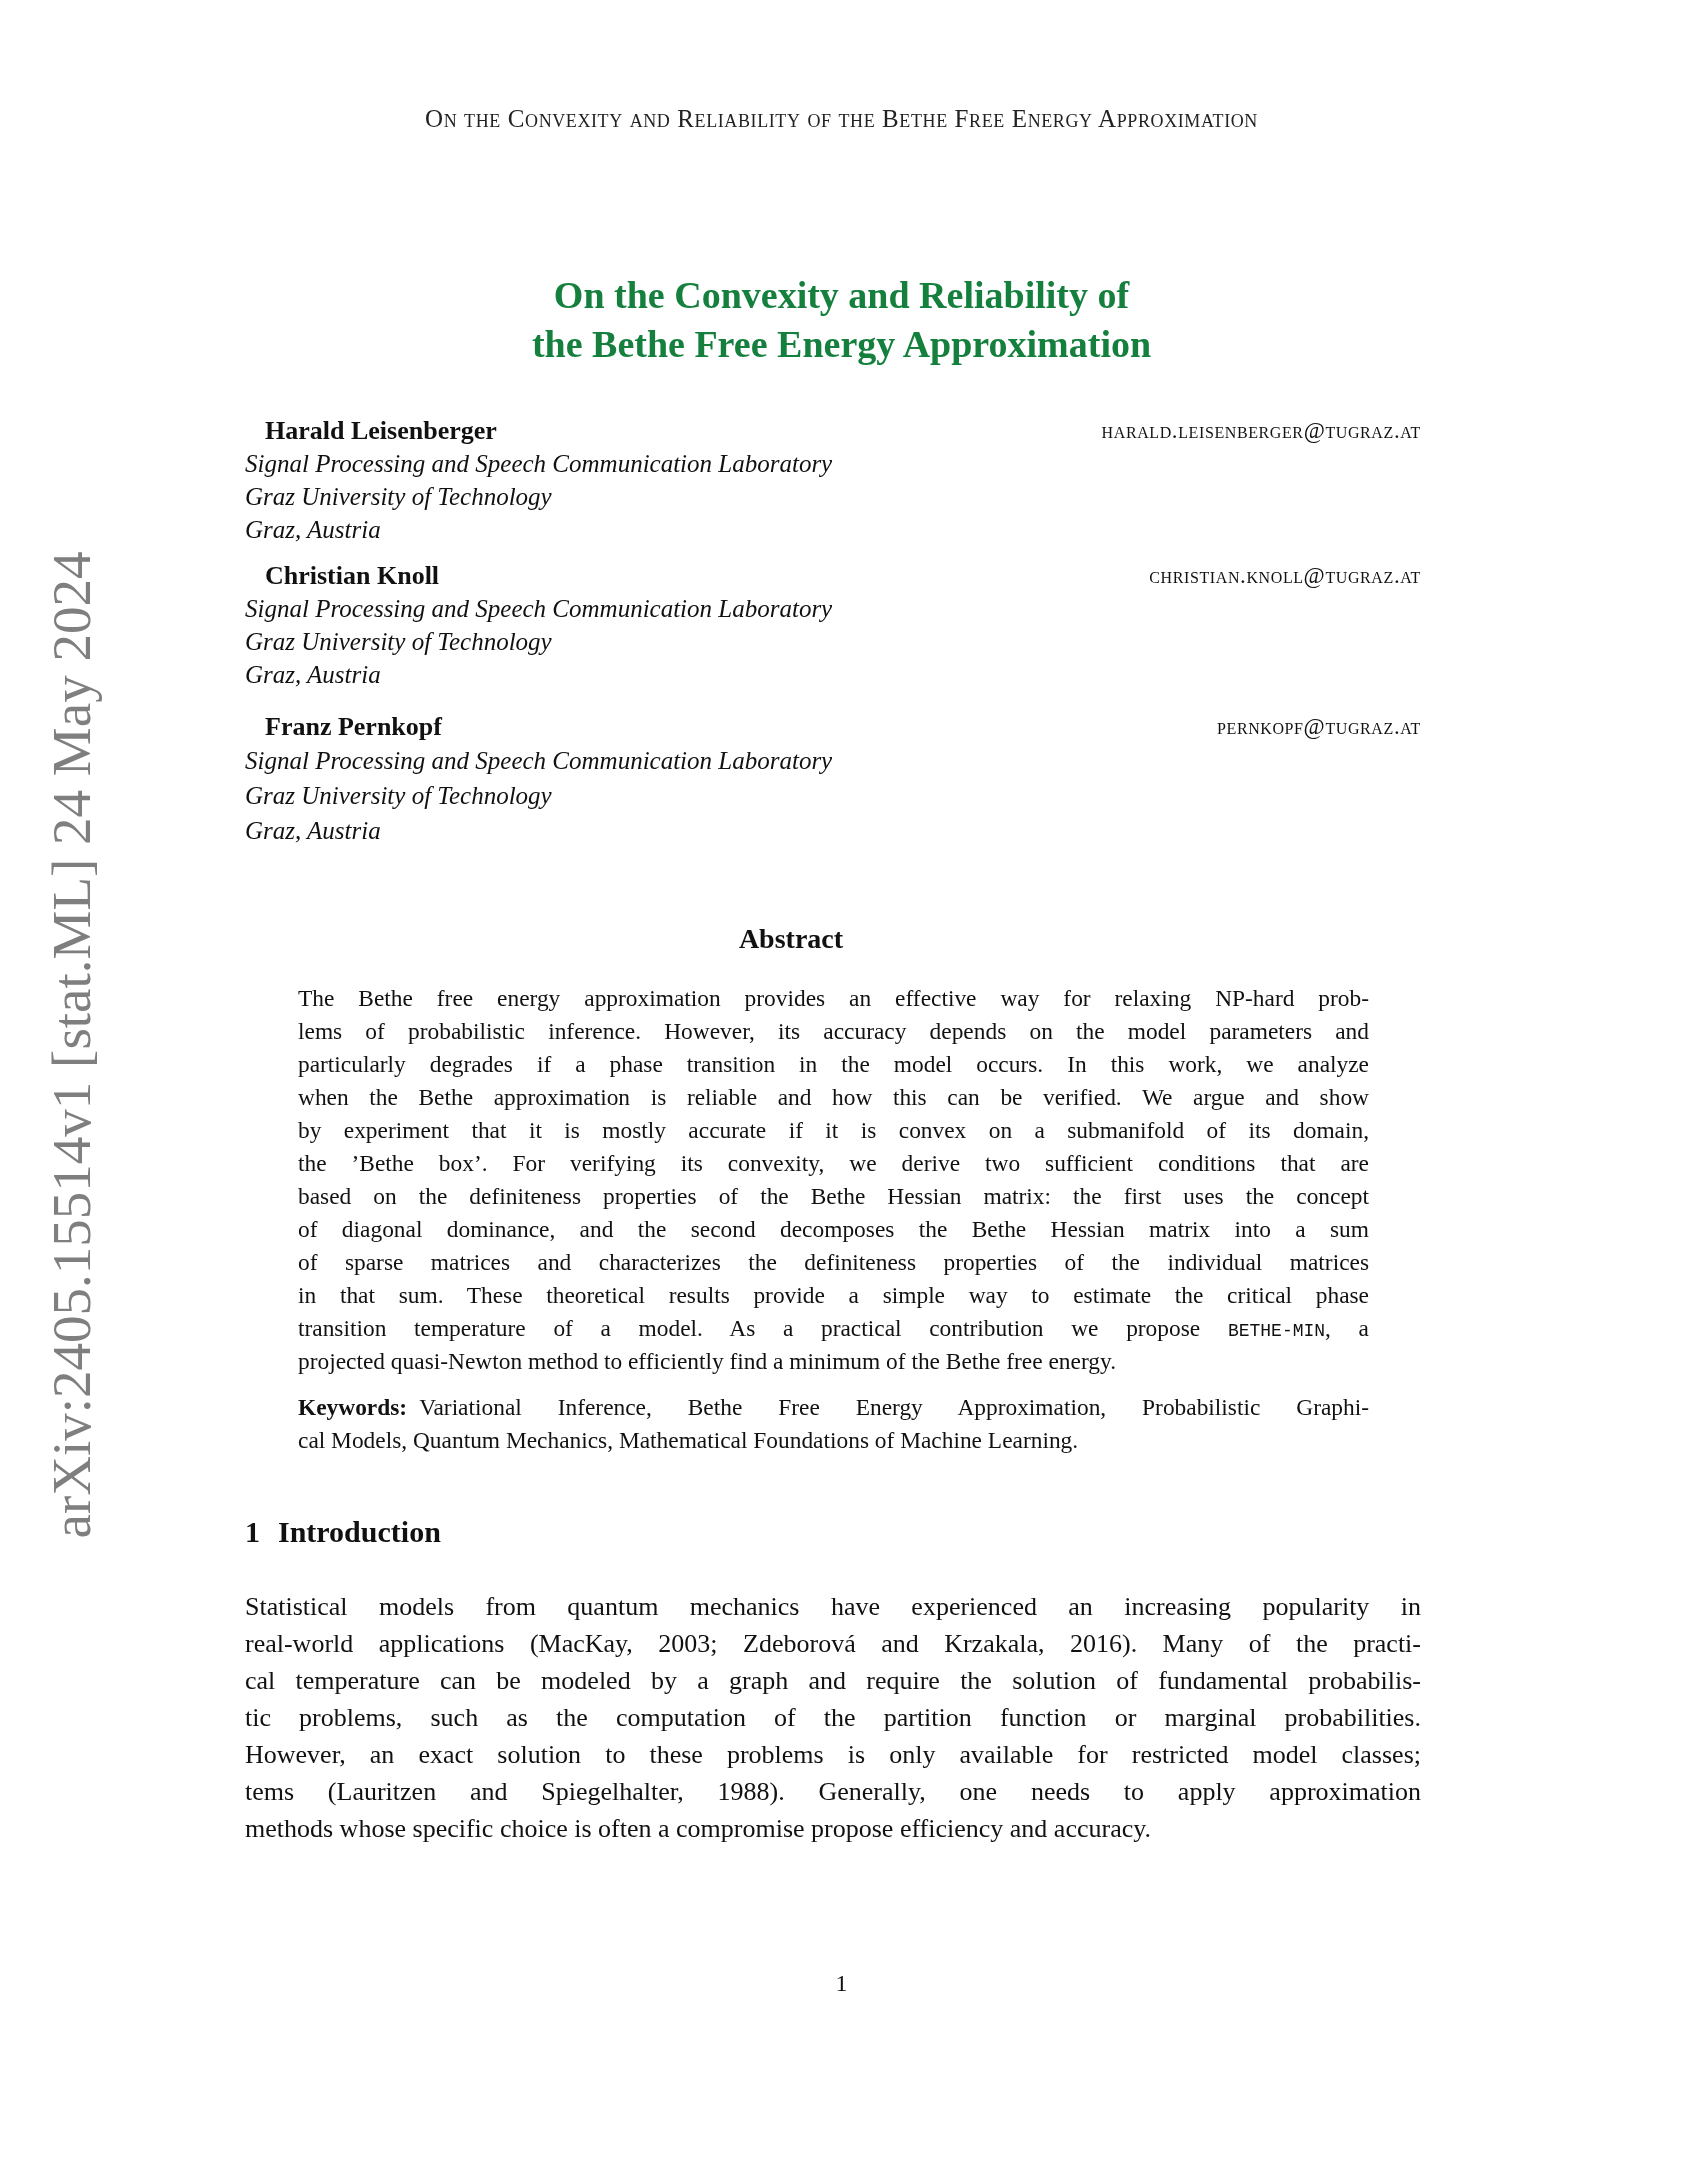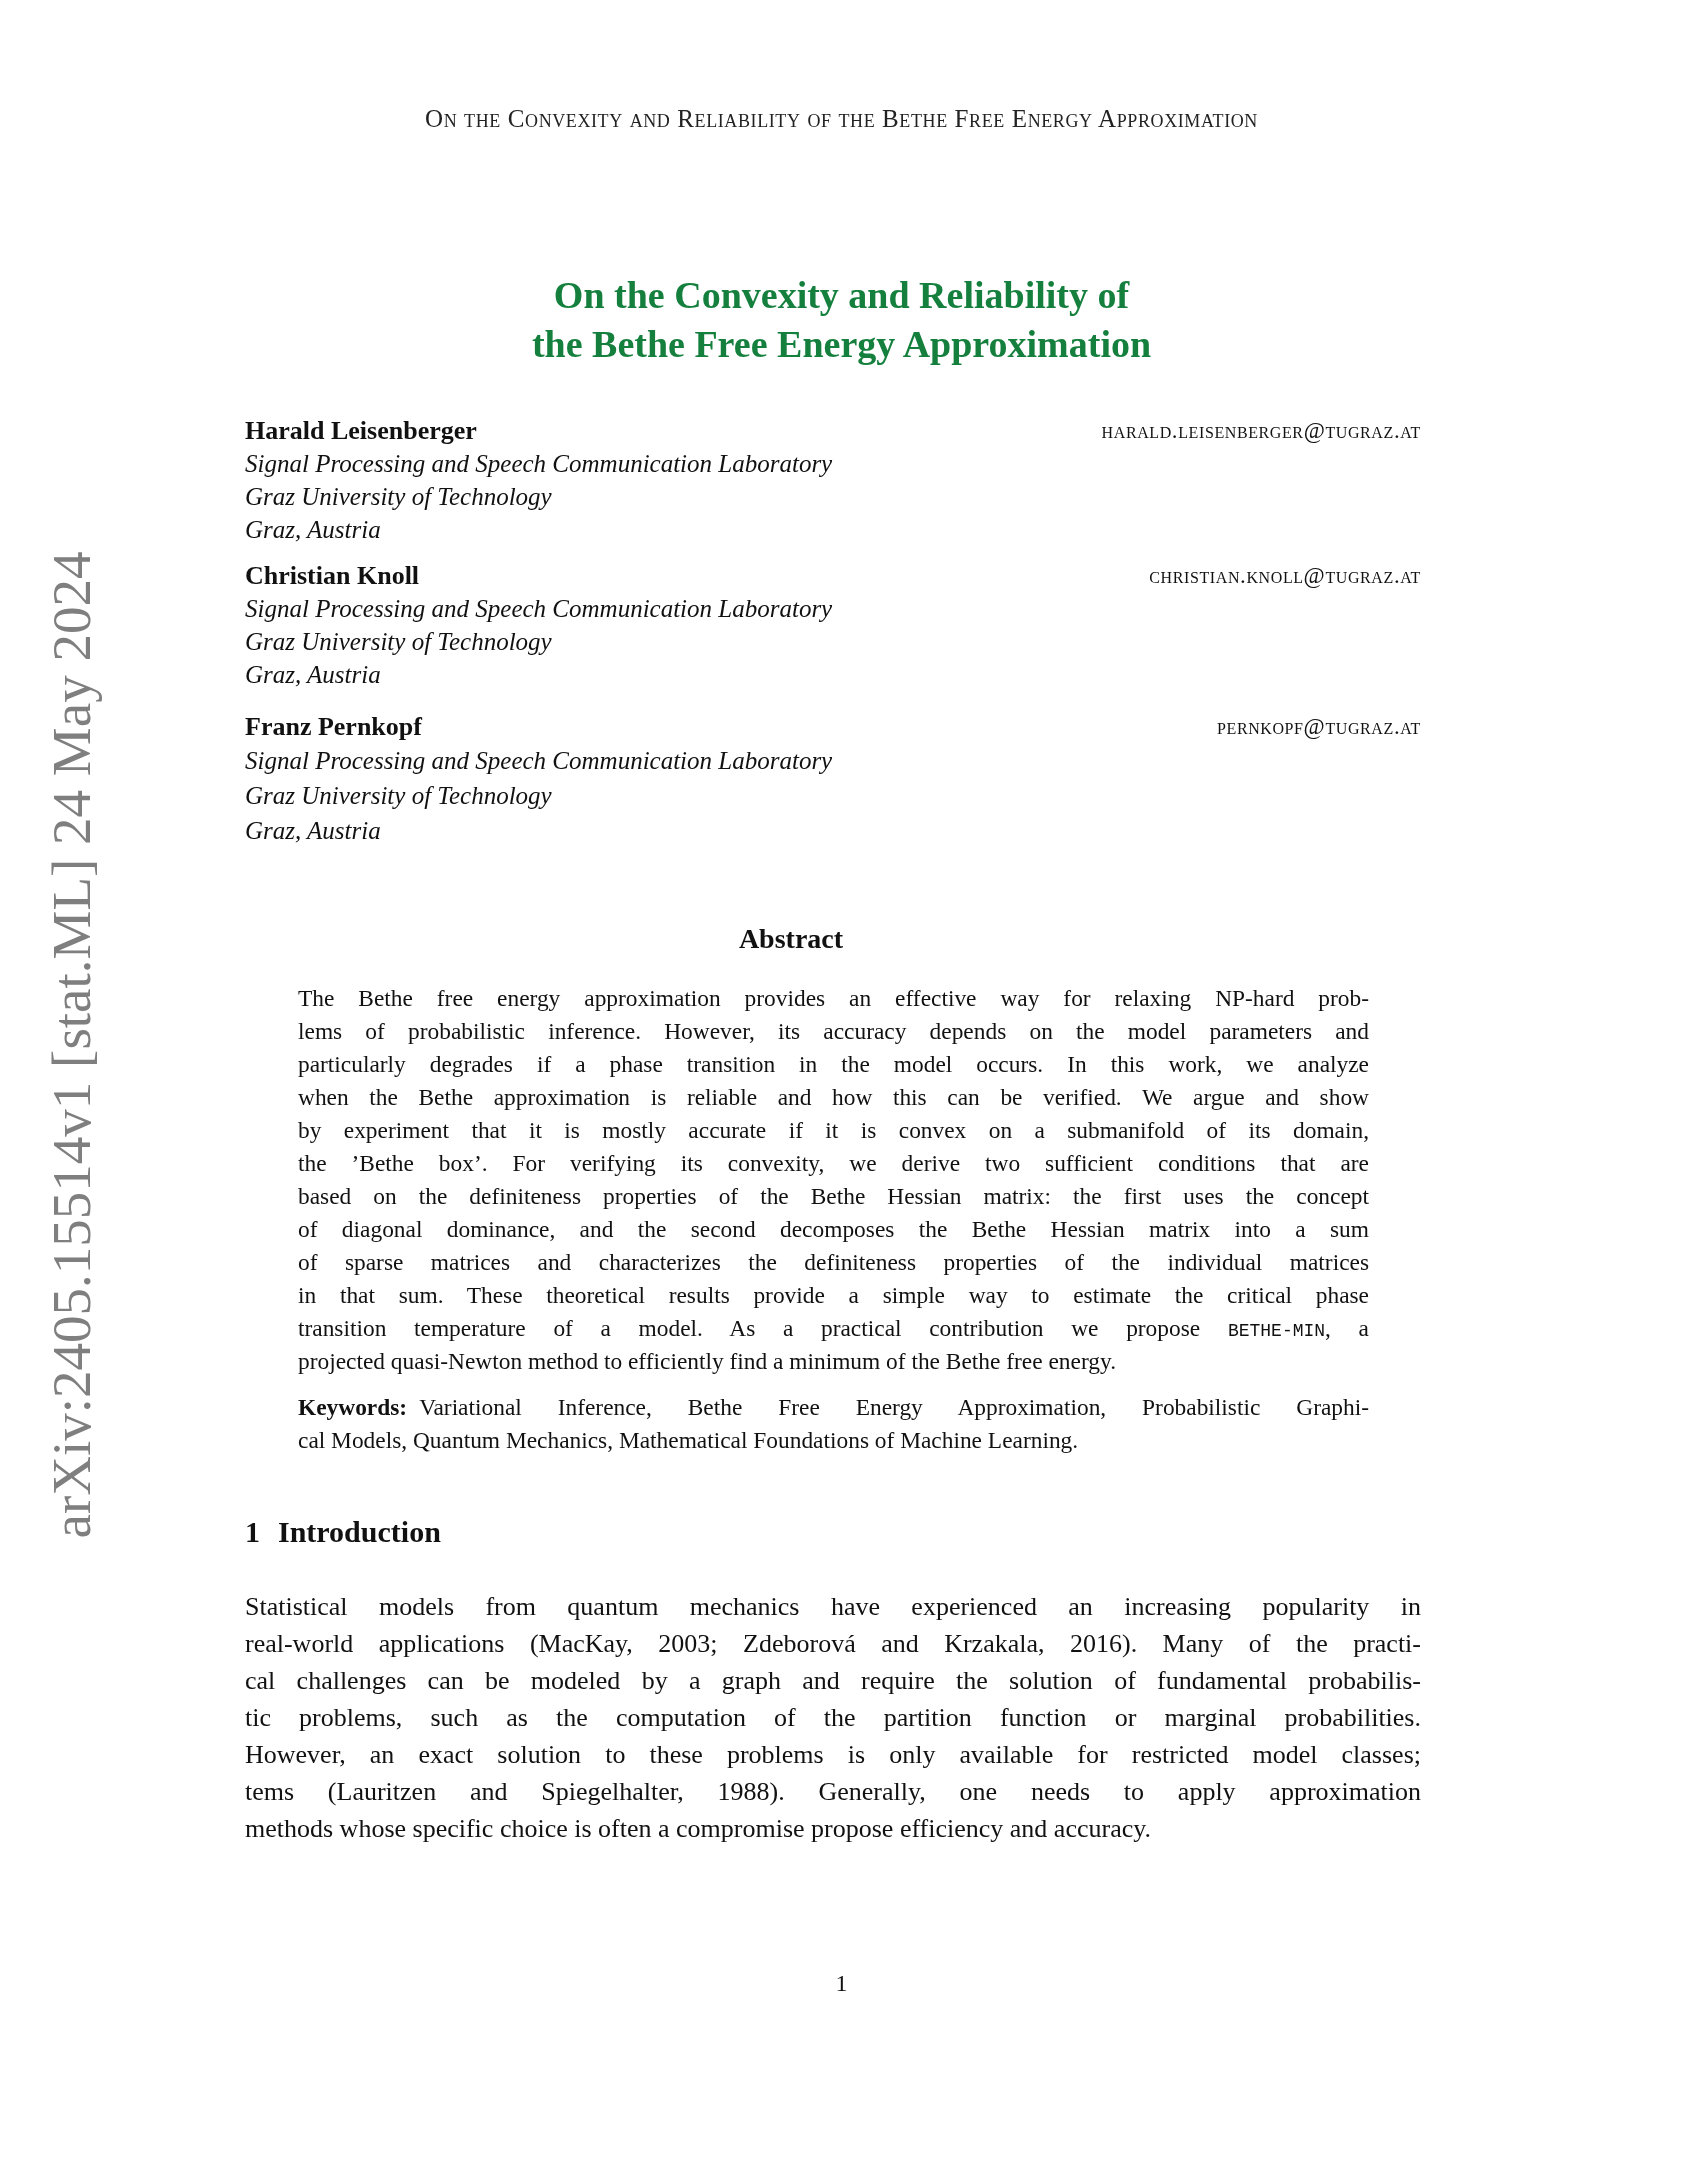--- a/index.html
+++ b/index.html
@@ -4,21 +4,21 @@
 <style>
   html, body { margin: 0; padding: 0; background: #ffffff; }
   body { width: 1683px; height: 2178px; position: relative; overflow: hidden;
          font-family: "DejaVu Serif", "Liberation Serif", serif; color: #111; }
   .abs { position: absolute; }
   .running-header { left: 0; width: 1683px; top: 105px; text-align: center;
     font-family: "Liberation Serif", serif; font-size: 25px; font-variant: small-caps; letter-spacing: 0.6px; color: #222; }
   .title { left: 0; width: 1683px; text-align: center; font-family: "Liberation Serif", serif; font-weight: bold; font-size: 38px; color: #15803d; }
   .author-block { left: 245px; width: 1176px; }
   .author-row { position: relative; height: 33px; }
-  .author-name { font-family: "Liberation Serif", serif; font-weight: bold; font-size: 26px; line-height: 33px; }
+  .author-name { font-family: "Liberation Serif", serif; font-weight: bold; font-size: 26px; line-height: 33px; margin-left: 20px; }
   .author-email { position: absolute; right: 0; top: 0; font-family: "Liberation Serif", serif; font-size: 23px; line-height: 33px; font-variant: small-caps; text-transform: lowercase; letter-spacing: 0.6px; margin-left: 30px; }
   .affil { font-family: "Liberation Serif", serif; font-style: italic; font-size: 25px; line-height: 33px; }
   .abstract-heading { left: 0; width: 1582px; text-align: center; top: 923px; font-family: "Liberation Serif", serif; font-weight: bold; font-size: 28px; }
   .abstract-body { left: 298px; width: 1071px; top: 982px; font-family: "Liberation Serif", serif; font-size: 23.4px; line-height: 33px; text-align: justify; }
   .abstract-body .line { display: block; text-align: justify; text-align-last: justify; height: 33px; white-space: nowrap; }
   .abstract-body .line.last { text-align-last: left; }
   .mono { font-family: "Liberation Mono", "DejaVu Sans Mono", monospace; font-size: 18px; }
   .keywords { left: 298px; width: 1071px; top: 1391px; font-family: "Liberation Serif", serif; font-size: 23.4px; line-height: 33px; }
   .keywords .line { display: block; text-align: justify; text-align-last: justify; white-space: nowrap; height: 33px; }
   .keywords .line.last { text-align-last: left; }
@@ -94,21 +94,21 @@
   <span class="line last">cal Models, Quantum Mechanics, Mathematical Foundations of Machine Learning.</span>
 </div>
 
 <div class="abs section-heading">
   <span class="num">1</span><span>Introduction</span>
 </div>
 
 <div class="abs intro-body">
   <span class="line">Statistical models from quantum mechanics have experienced an increasing popularity in</span>
   <span class="line">real-world applications (MacKay, 2003; Zdeborová and Krzakala, 2016). Many of the practi-</span>
-  <span class="line">cal challenges can be modeled by a graph and require the solution of fundamental probabilis-</span>
+  <span class="line">cal temperature can be modeled by a graph and require the solution of fundamental probabilis-</span>
   <span class="line">tic problems, such as the computation of the partition function or marginal probabilities.</span>
   <span class="line">However, an exact solution to these problems is only available for restricted model classes;</span>
   <span class="line">tems (Lauritzen and Spiegelhalter, 1988). Generally, one needs to apply approximation</span>
   <span class="line last">methods whose specific choice is often a compromise propose efficiency and accuracy.</span>
 </div>
 
 <div class="abs page-number">1</div>
 
 
 </body></html>

